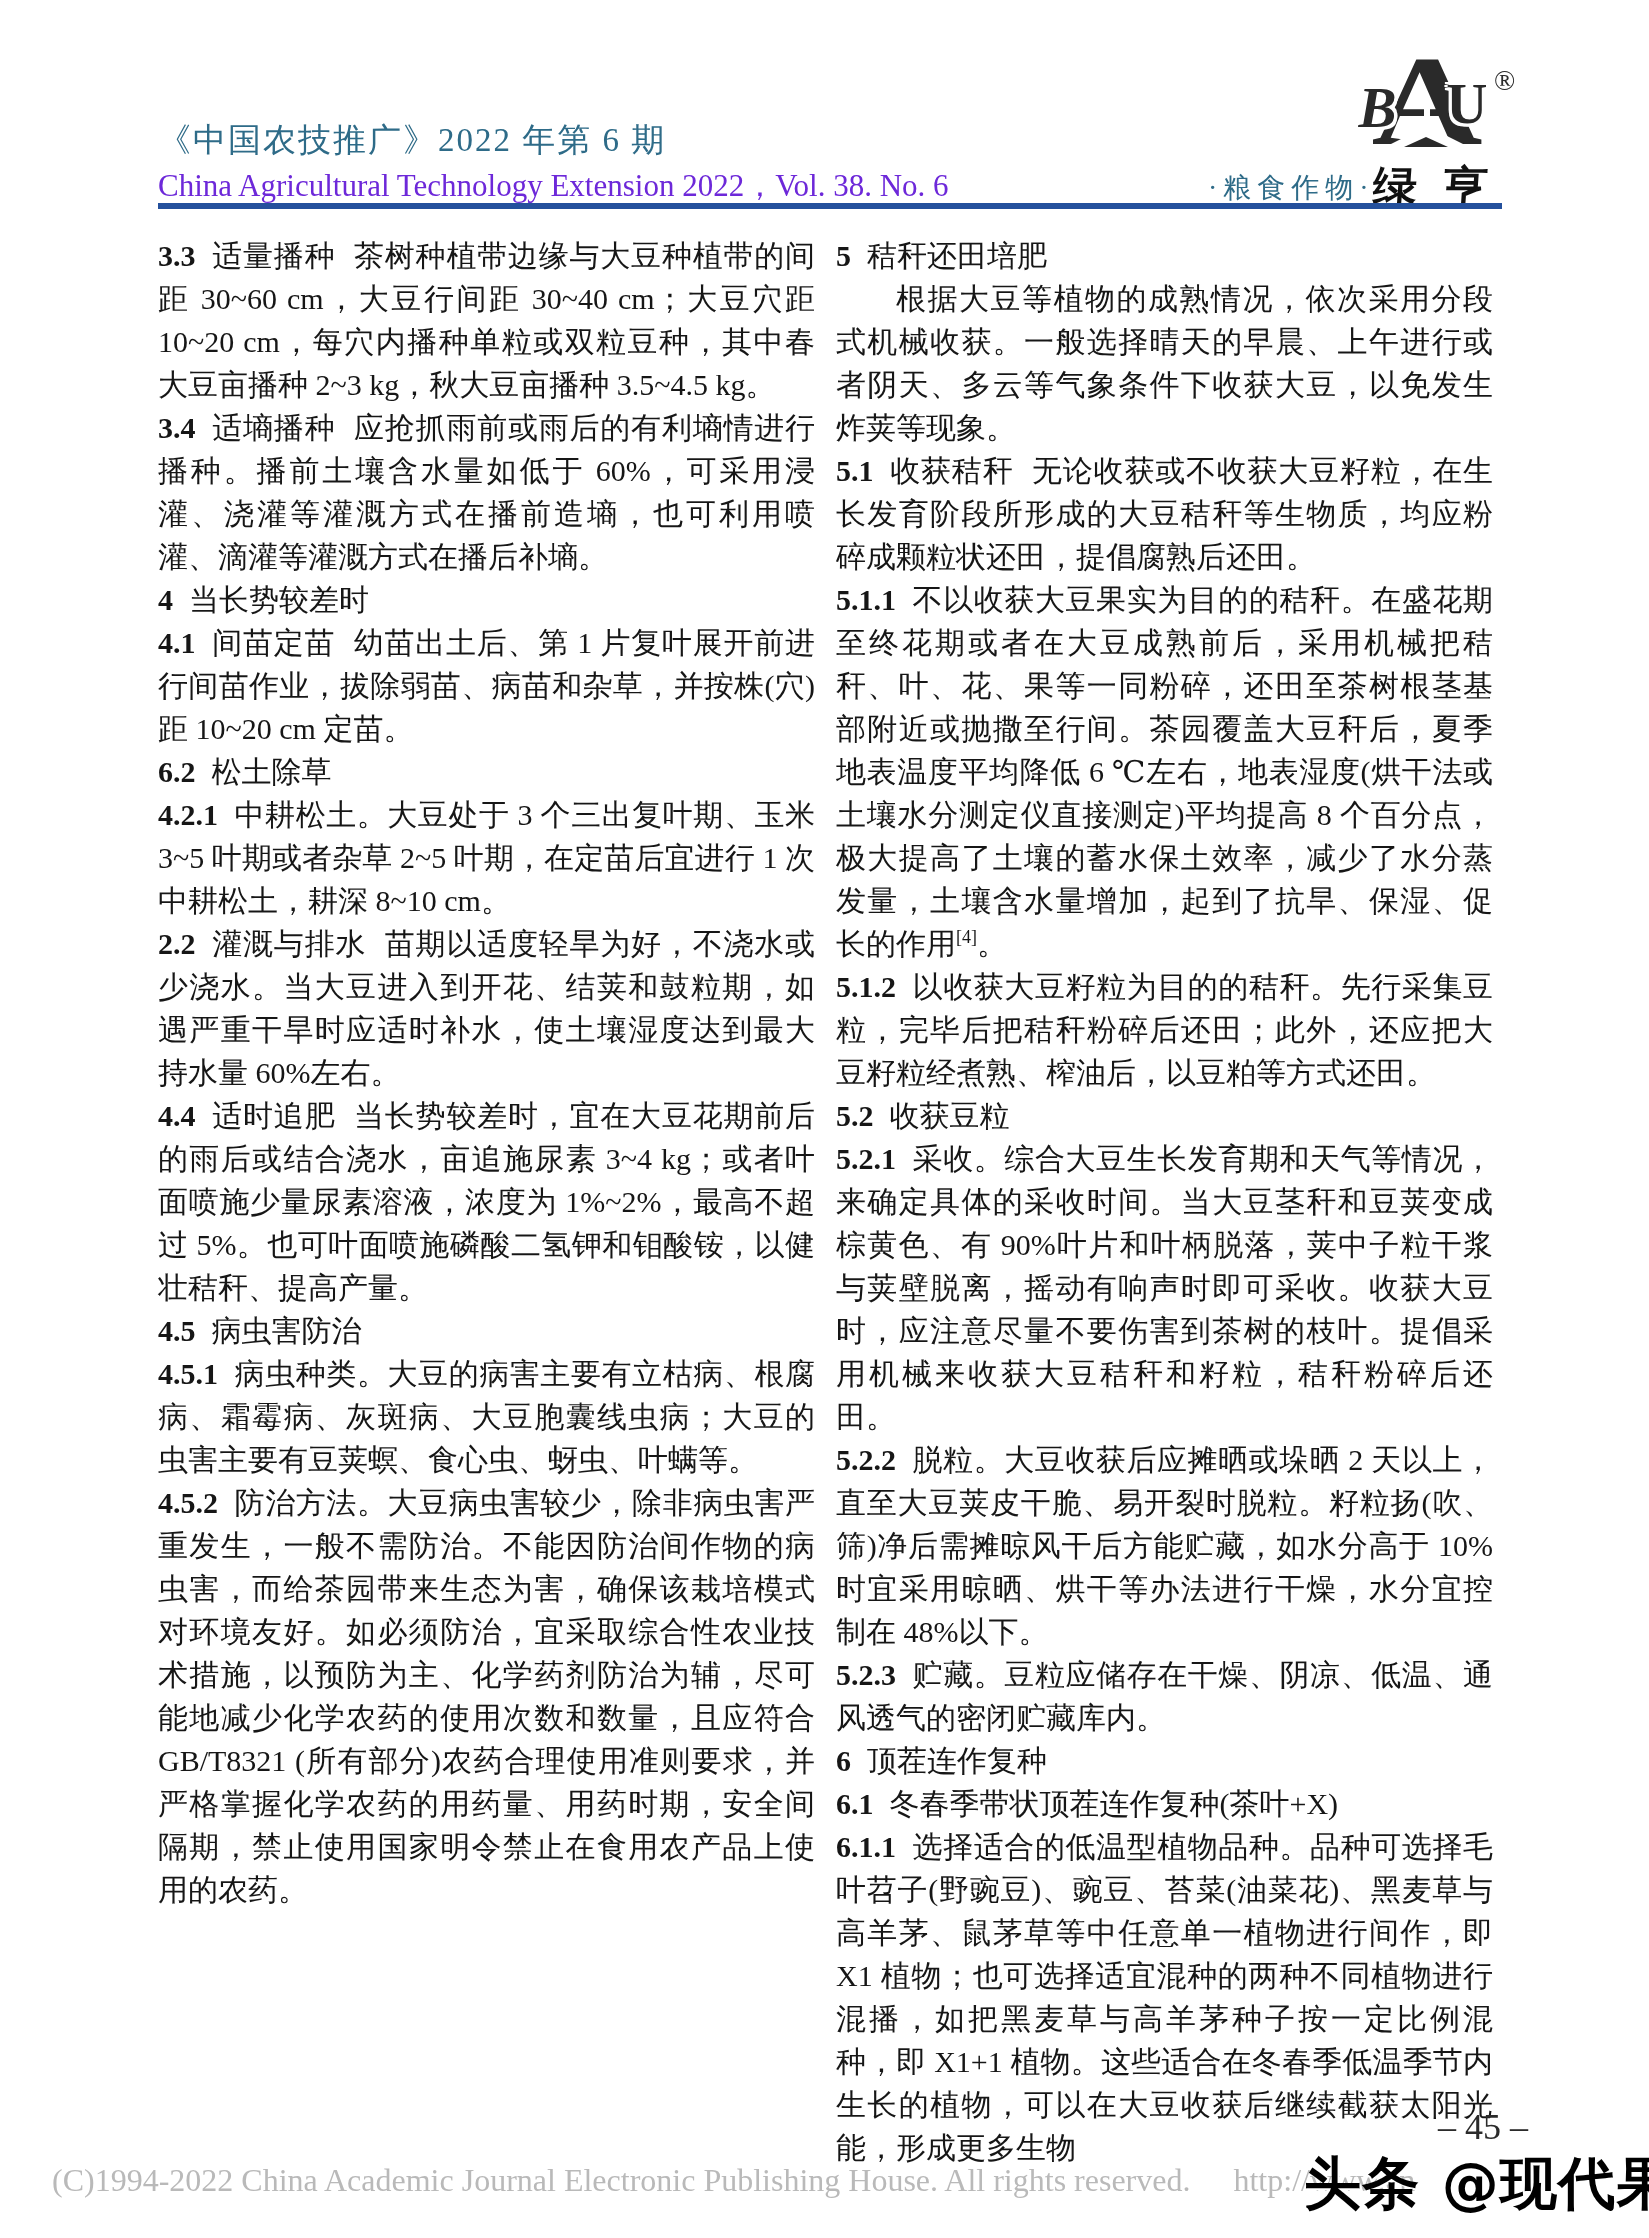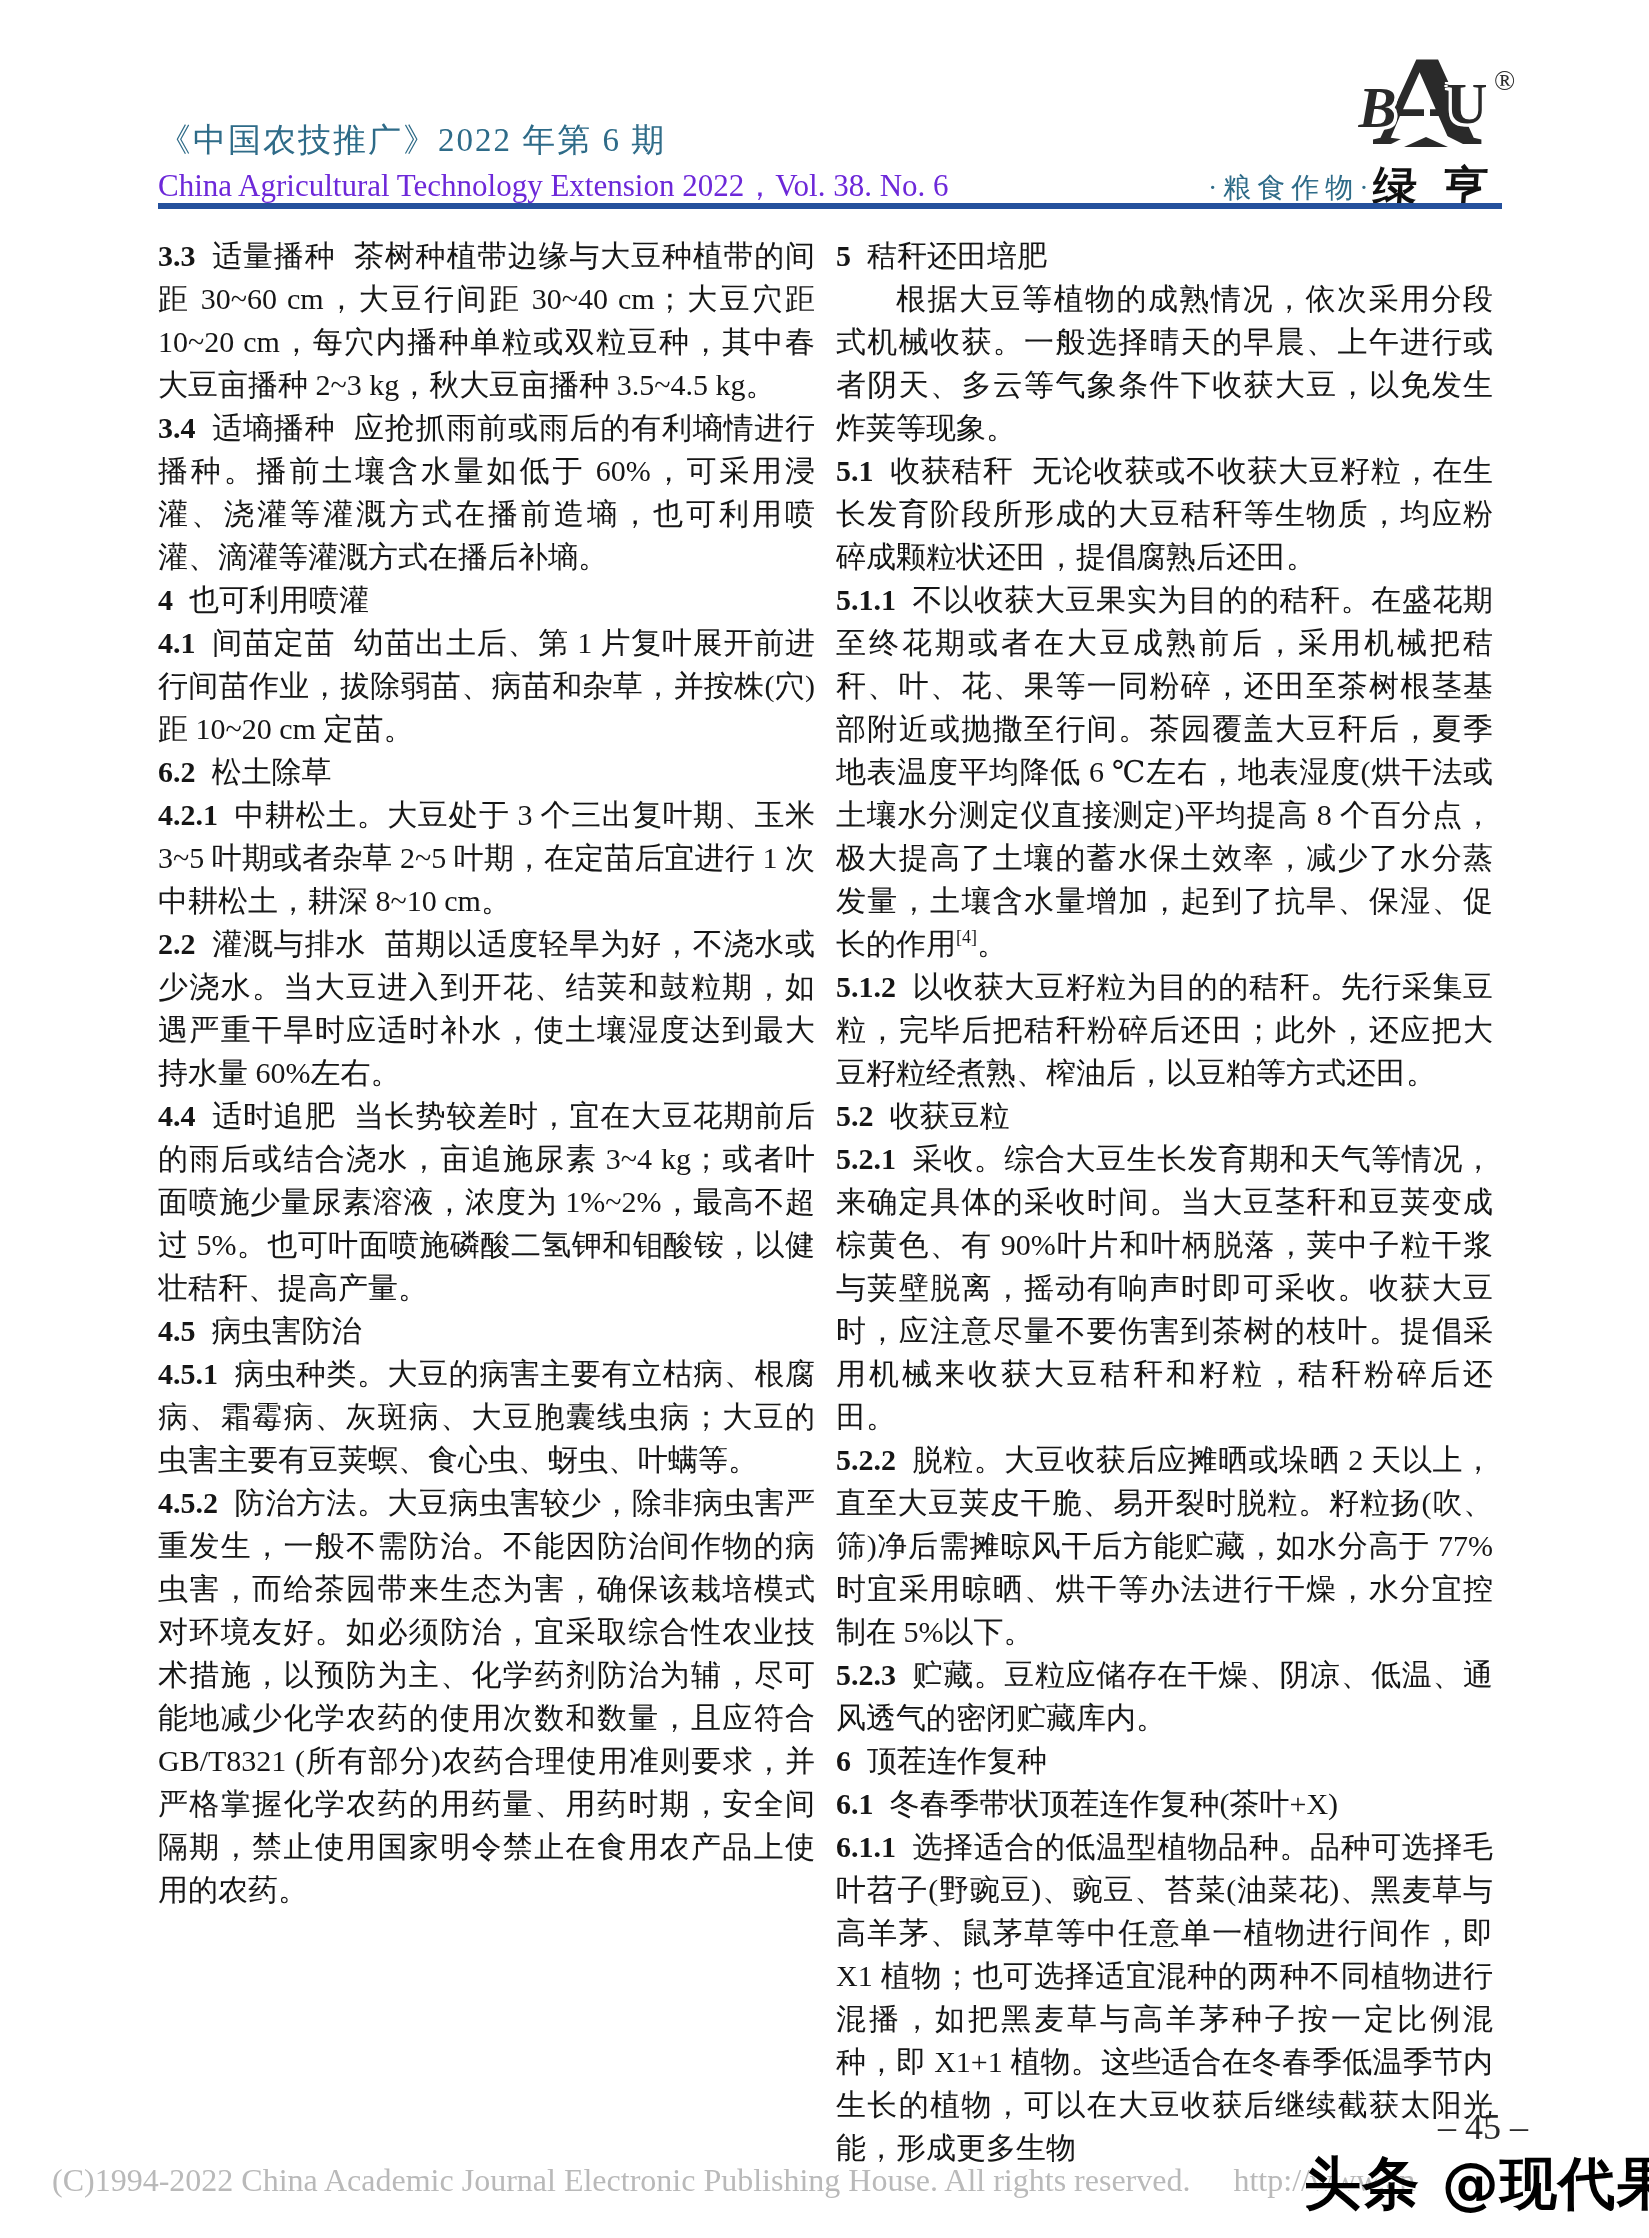--- a/index.html
+++ b/index.html
@@ -110,39 +110,39 @@
     <span class="logo-u">U</span>
     <span class="logo-r">®</span>
     <div class="logo-brand">绿亨</div>
   </div>
 
   <div class="rule"></div>
 
   <div class="col col-left">
       <div class="para"><b class="num">3.3</b><span class="title">适量播种</span><span class="body">茶树种植带边缘与大豆种植带的间距 30~60 cm，大豆行间距 30~40 cm；大豆穴距 10~20 cm，每穴内播种单粒或双粒豆种，其中春大豆亩播种 2~3 kg，秋大豆亩播种 3.5~4.5 kg。</span></div>
       <div class="para"><b class="num">3.4</b><span class="title">适墒播种</span><span class="body">应抢抓雨前或雨后的有利墒情进行播种。播前土壤含水量如低于 60%，可采用浸灌、浇灌等灌溉方式在播前造墒，也可利用喷灌、滴灌等灌溉方式在播后补墒。</span></div>
-      <div class="para"><b class="num">4</b><span class="title">也可利用喷灌</span></div>
+      <div class="para"><b class="num">4</b><span class="title">当长势较差时</span></div>
       <div class="para"><b class="num">4.1</b><span class="title">间苗定苗</span><span class="body">幼苗出土后、第 1 片复叶展开前进行间苗作业，拔除弱苗、病苗和杂草，并按株(穴)距 10~20 cm 定苗。</span></div>
       <div class="para"><b class="num">6.2</b><span class="title">松土除草</span></div>
       <div class="para"><b class="num">4.2.1</b><span class="body">中耕松土。大豆处于 3 个三出复叶期、玉米 3~5 叶期或者杂草 2~5 叶期，在定苗后宜进行 1 次中耕松土，耕深 8~10 cm。</span></div>
       <div class="para"><b class="num">2.2</b><span class="title">灌溉与排水</span><span class="body">苗期以适度轻旱为好，不浇水或少浇水。当大豆进入到开花、结荚和鼓粒期，如遇严重干旱时应适时补水，使土壤湿度达到最大持水量 60%左右。</span></div>
       <div class="para"><b class="num">4.4</b><span class="title">适时追肥</span><span class="body">当长势较差时，宜在大豆花期前后的雨后或结合浇水，亩追施尿素 3~4 kg；或者叶面喷施少量尿素溶液，浓度为 1%~2%，最高不超过 5%。也可叶面喷施磷酸二氢钾和钼酸铵，以健壮秸秆、提高产量。</span></div>
       <div class="para"><b class="num">4.5</b><span class="title">病虫害防治</span></div>
       <div class="para"><b class="num">4.5.1</b><span class="body">病虫种类。大豆的病害主要有立枯病、根腐病、霜霉病、灰斑病、大豆胞囊线虫病；大豆的虫害主要有豆荚螟、食心虫、蚜虫、叶螨等。</span></div>
       <div class="para"><b class="num">4.5.2</b><span class="body">防治方法。大豆病虫害较少，除非病虫害严重发生，一般不需防治。不能因防治间作物的病虫害，而给茶园带来生态为害，确保该栽培模式对环境友好。如必须防治，宜采取综合性农业技术措施，以预防为主、化学药剂防治为辅，尽可能地减少化学农药的使用次数和数量，且应符合 GB/T8321 (所有部分)农药合理使用准则要求，并严格掌握化学农药的用药量、用药时期，安全间隔期，禁止使用国家明令禁止在食用农产品上使用的农药。</span></div>
     </div>
   <div class="col col-right">
       <div class="para"><b class="num">5</b><span class="title">秸秆还田培肥</span></div>
       <div class="para indent"><span class="body">根据大豆等植物的成熟情况，依次采用分段式机械收获。一般选择晴天的早晨、上午进行或者阴天、多云等气象条件下收获大豆，以免发生炸荚等现象。</span></div>
       <div class="para"><b class="num">5.1</b><span class="title">收获秸秆</span><span class="body">无论收获或不收获大豆籽粒，在生长发育阶段所形成的大豆秸秆等生物质，均应粉碎成颗粒状还田，提倡腐熟后还田。</span></div>
       <div class="para"><b class="num">5.1.1</b><span class="body">不以收获大豆果实为目的的秸秆。在盛花期至终花期或者在大豆成熟前后，采用机械把秸秆、叶、花、果等一同粉碎，还田至茶树根茎基部附近或抛撒至行间。茶园覆盖大豆秆后，夏季地表温度平均降低 6 ℃左右，地表湿度(烘干法或土壤水分测定仪直接测定)平均提高 8 个百分点，极大提高了土壤的蓄水保土效率，减少了水分蒸发量，土壤含水量增加，起到了抗旱、保湿、促长的作用<sup>[4]</sup>。</span></div>
       <div class="para"><b class="num">5.1.2</b><span class="body">以收获大豆籽粒为目的的秸秆。先行采集豆粒，完毕后把秸秆粉碎后还田；此外，还应把大豆籽粒经煮熟、榨油后，以豆粕等方式还田。</span></div>
       <div class="para"><b class="num">5.2</b><span class="title">收获豆粒</span></div>
       <div class="para"><b class="num">5.2.1</b><span class="body">采收。综合大豆生长发育期和天气等情况，来确定具体的采收时间。当大豆茎秆和豆荚变成棕黄色、有 90%叶片和叶柄脱落，荚中子粒干浆与荚壁脱离，摇动有响声时即可采收。收获大豆时，应注意尽量不要伤害到茶树的枝叶。提倡采用机械来收获大豆秸秆和籽粒，秸秆粉碎后还田。</span></div>
-      <div class="para"><b class="num">5.2.2</b><span class="body">脱粒。大豆收获后应摊晒或垛晒 2 天以上，直至大豆荚皮干脆、易开裂时脱粒。籽粒扬(吹、筛)净后需摊晾风干后方能贮藏，如水分高于 77%时宜采用晾晒、烘干等办法进行干燥，水分宜控制在 5%以下。</span></div>
+      <div class="para"><b class="num">5.2.2</b><span class="body">脱粒。大豆收获后应摊晒或垛晒 2 天以上，直至大豆荚皮干脆、易开裂时脱粒。籽粒扬(吹、筛)净后需摊晾风干后方能贮藏，如水分高于 10%时宜采用晾晒、烘干等办法进行干燥，水分宜控制在 48%以下。</span></div>
       <div class="para"><b class="num">5.2.3</b><span class="body">贮藏。豆粒应储存在干燥、阴凉、低温、通风透气的密闭贮藏库内。</span></div>
       <div class="para"><b class="num">6</b><span class="title">顶茬连作复种</span></div>
       <div class="para"><b class="num">6.1</b><span class="title">冬春季带状顶茬连作复种(茶叶+X)</span></div>
       <div class="para"><b class="num">6.1.1</b><span class="body">选择适合的低温型植物品种。品种可选择毛叶苕子(野豌豆)、豌豆、苔菜(油菜花)、黑麦草与高羊茅、鼠茅草等中任意单一植物进行间作，即 X1 植物；也可选择适宜混种的两种不同植物进行混播，如把黑麦草与高羊茅种子按一定比例混种，即 X1+1 植物。这些适合在冬春季低温季节内生长的植物，可以在大豆收获后继续截获太阳光能，形成更多生物</span></div>
     </div>
 
   <div class="page-number">– 45 –</div>
   <div class="copyright">
     <span>(C)1994-2022 China Academic Journal Electronic Publishing House. All rights reserved.</span><span class="url">http://www.cn</span>
   </div>

